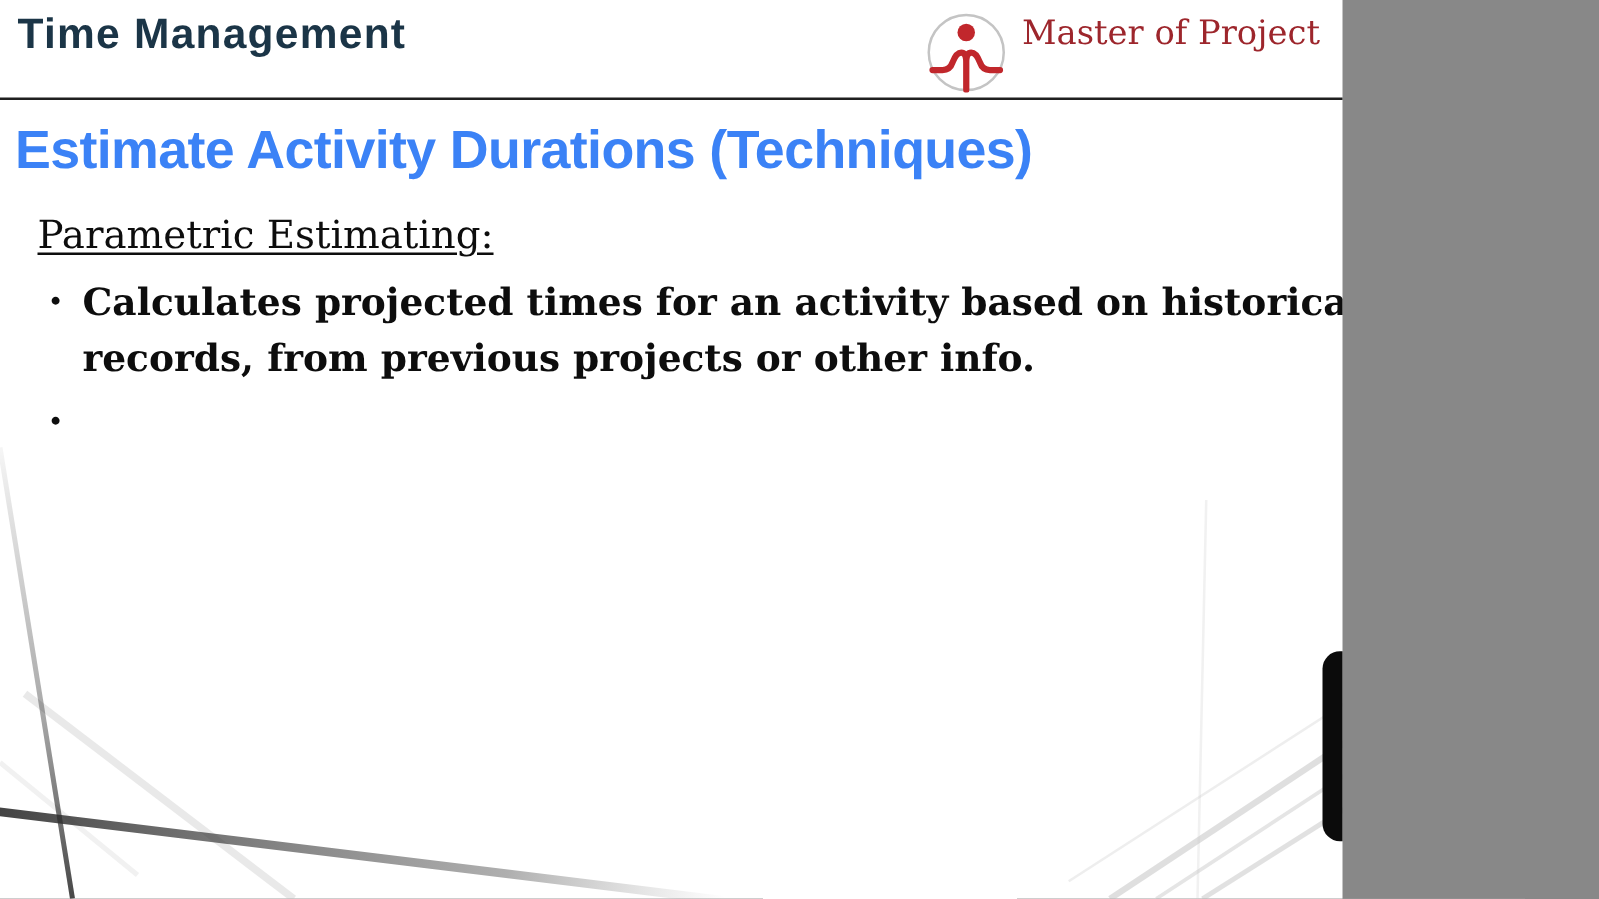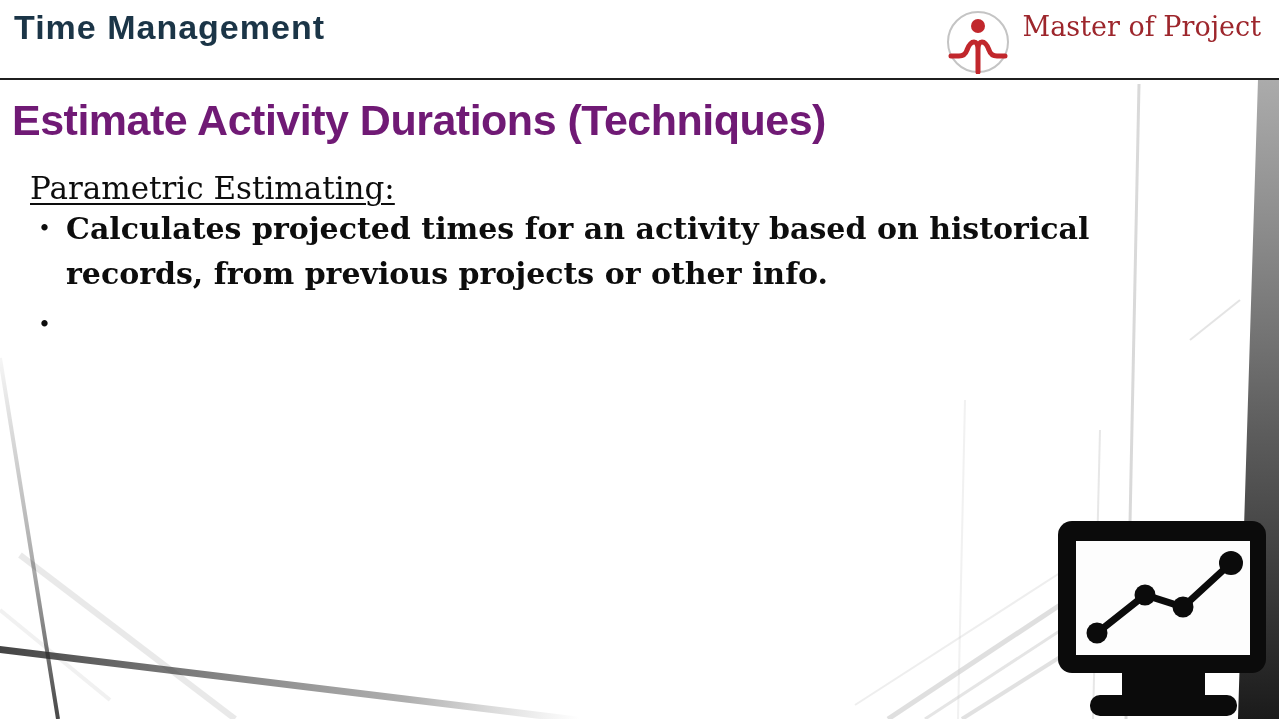--- a/index.html
+++ b/index.html
@@ -1,18 +1,18 @@
 <!DOCTYPE html>
 <html><head>
 <meta charset="utf-8">
 <style>
   html,body{margin:0;padding:0;background:#888;}
   .slide{
     position:relative;
-    width:1279px;height:719px;
+    width:1074px;height:719px;
     background:#ffffff;
     overflow:hidden;
     font-family:"Liberation Sans",sans-serif;
   }
   .bg-texture{position:absolute;left:0;top:0;width:1279px;height:719px;z-index:0;}
   .header-title{
     position:absolute;left:14px;top:8px;z-index:2;
     font-size:34px;font-weight:bold;letter-spacing:1px;
     color:#1b3547;
   }
@@ -21,29 +21,30 @@
   .logo-text{
     font-family:"DejaVu Serif",serif;
     font-size:27px;line-height:30px;color:#9d262c;
     padding-top:2px;
     text-align:right;
   }
   .separator{position:absolute;left:0;top:78px;width:1279px;height:2px;background:#1f1f1f;z-index:2;}
   .slide-title{
     position:absolute;left:12px;top:96px;z-index:2;
     font-size:43px;font-weight:bold;letter-spacing:-0.5px;
-    color:#701a75;white-space:nowrap;
+    color:#3b82f6;white-space:nowrap;
   }
   .content{position:absolute;left:30px;top:170px;width:1240px;z-index:2;color:#0d0d0d;}
   .subtitle{
     font-family:"DejaVu Serif",serif;
     font-size:31px;
     text-decoration:underline;
     text-decoration-thickness:2px;
     text-underline-offset:4px;
+    margin-bottom:14px;
   }
   .bullet-row{display:flex;align-items:flex-start;margin-bottom:6px;}
   .bullet-glyph{
     font-family:"DejaVu Serif",serif;
     font-size:22px;line-height:45px;
     width:28px;flex:0 0 28px;text-align:left;padding-left:8px;
   }
   .bullet-text{
     font-family:"DejaVu Serif",serif;
     font-size:30px;line-height:45px;

